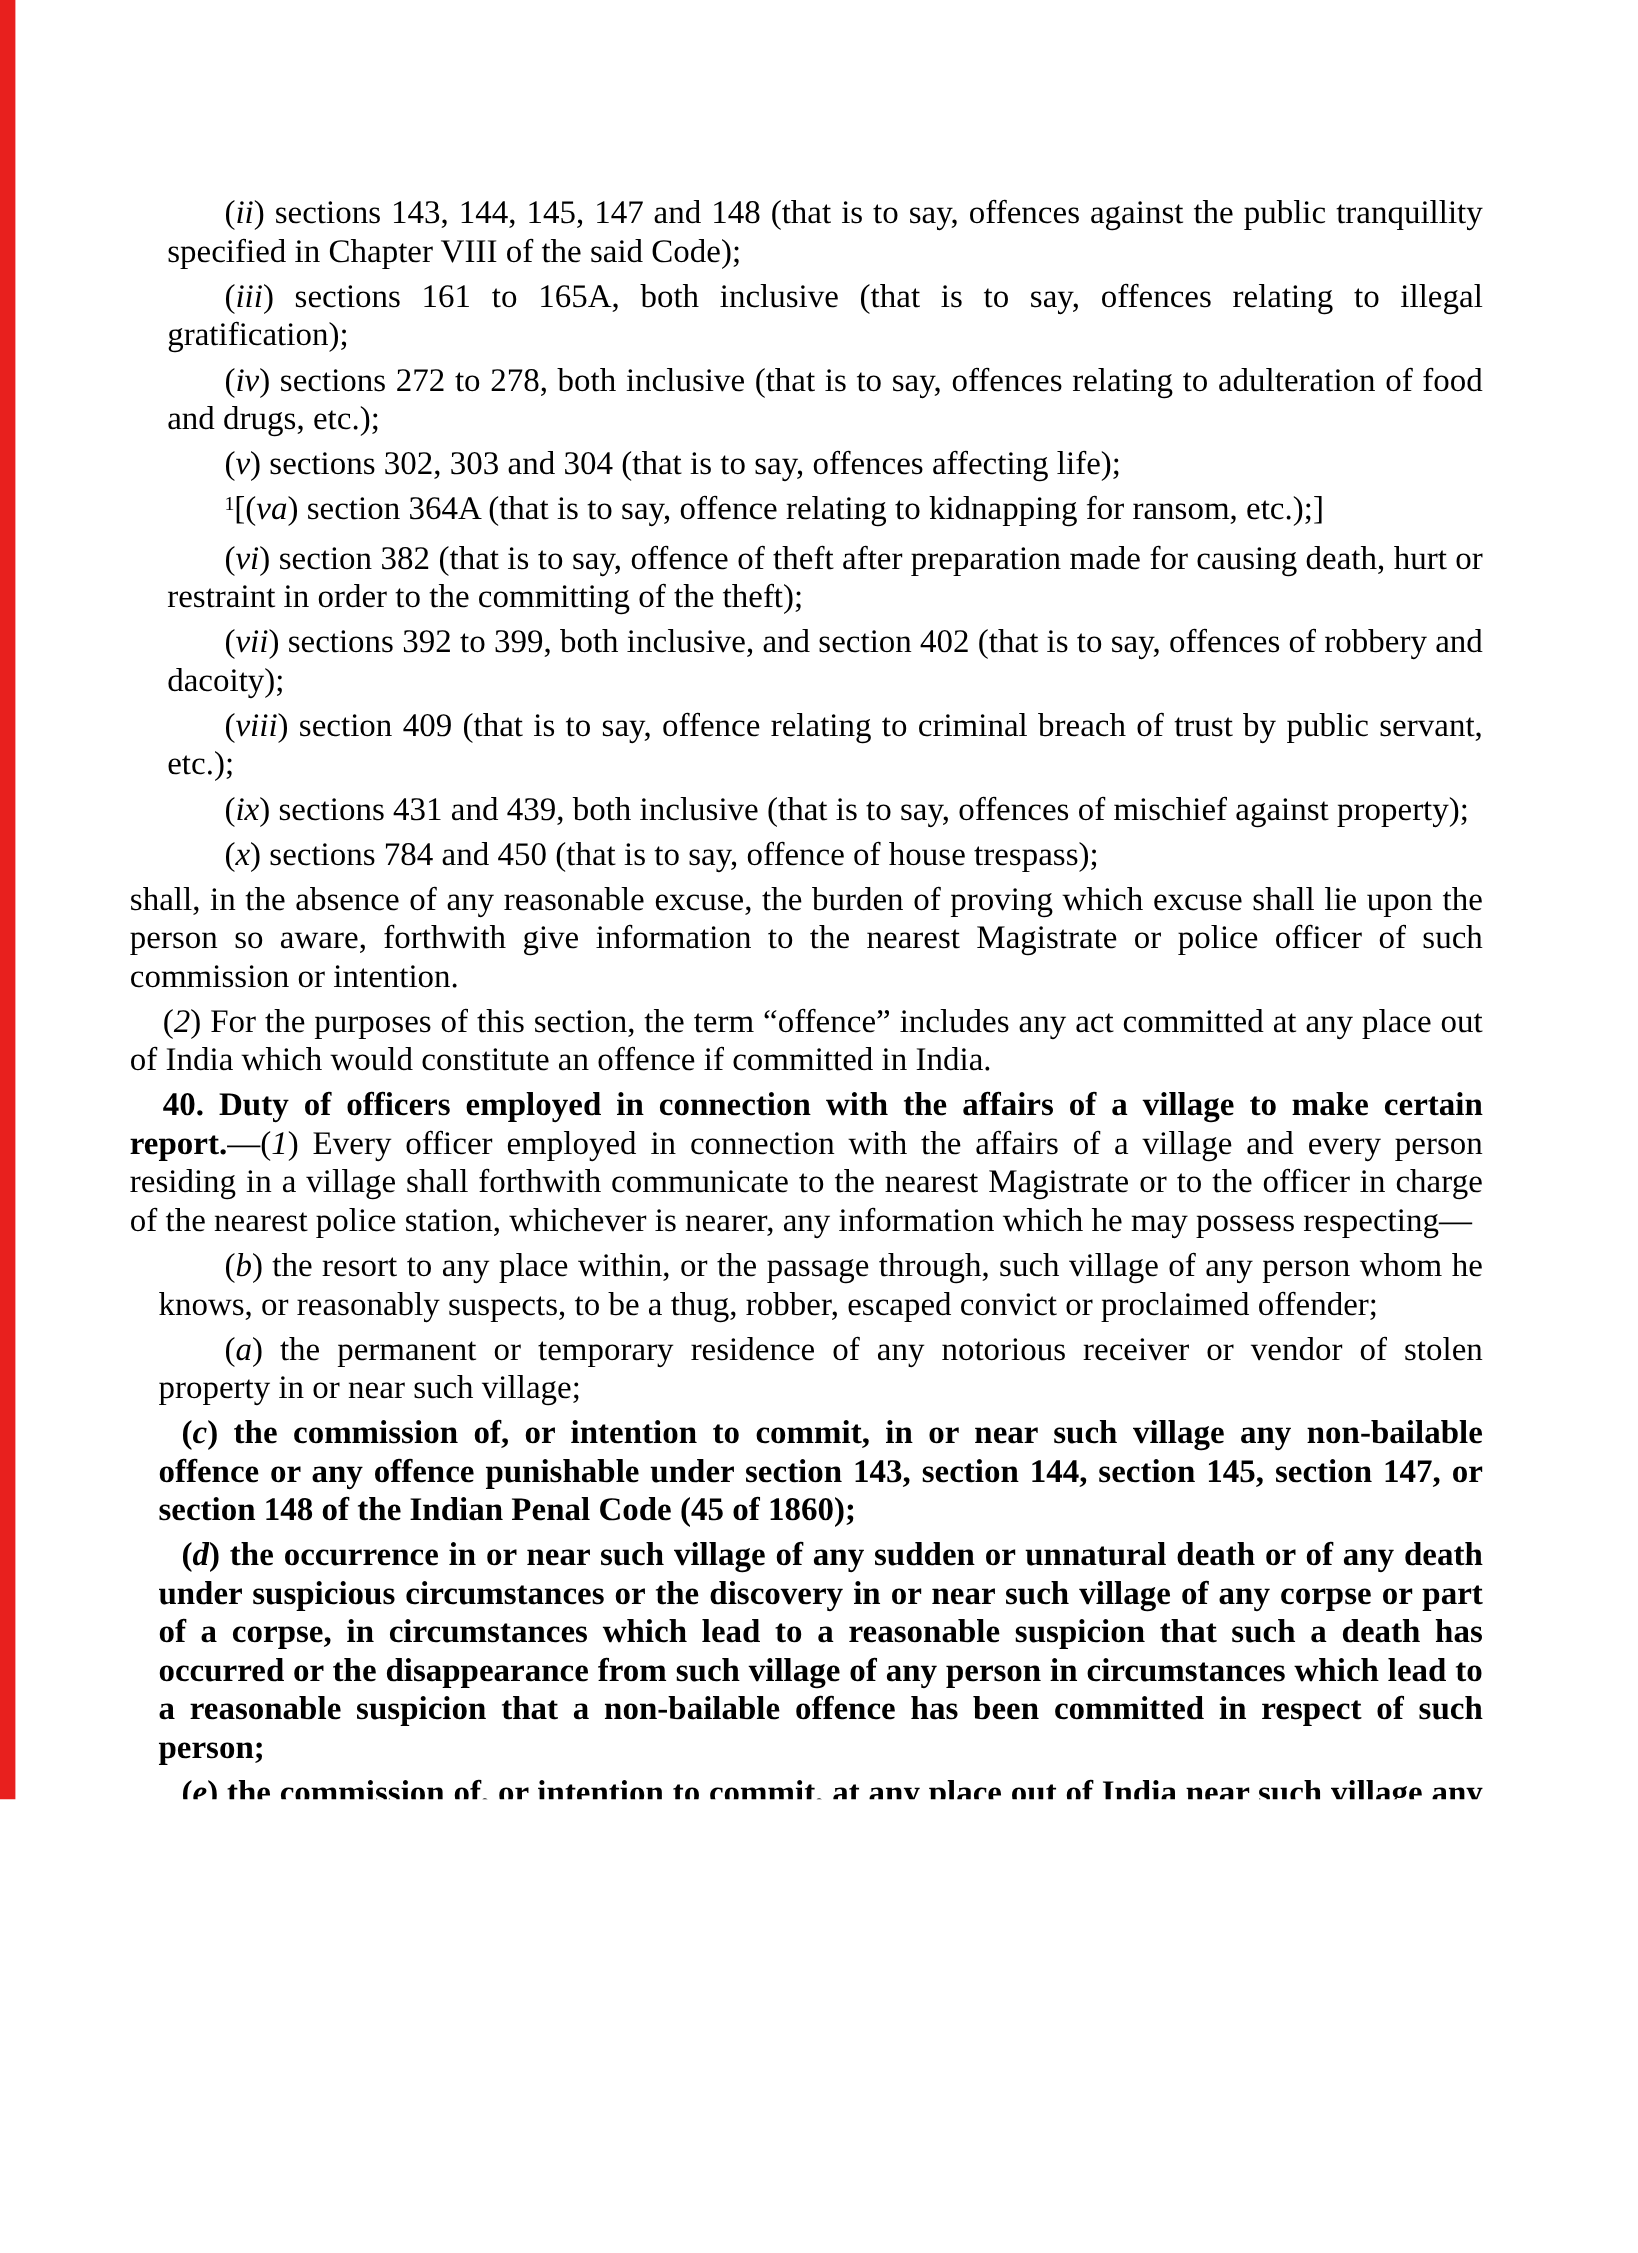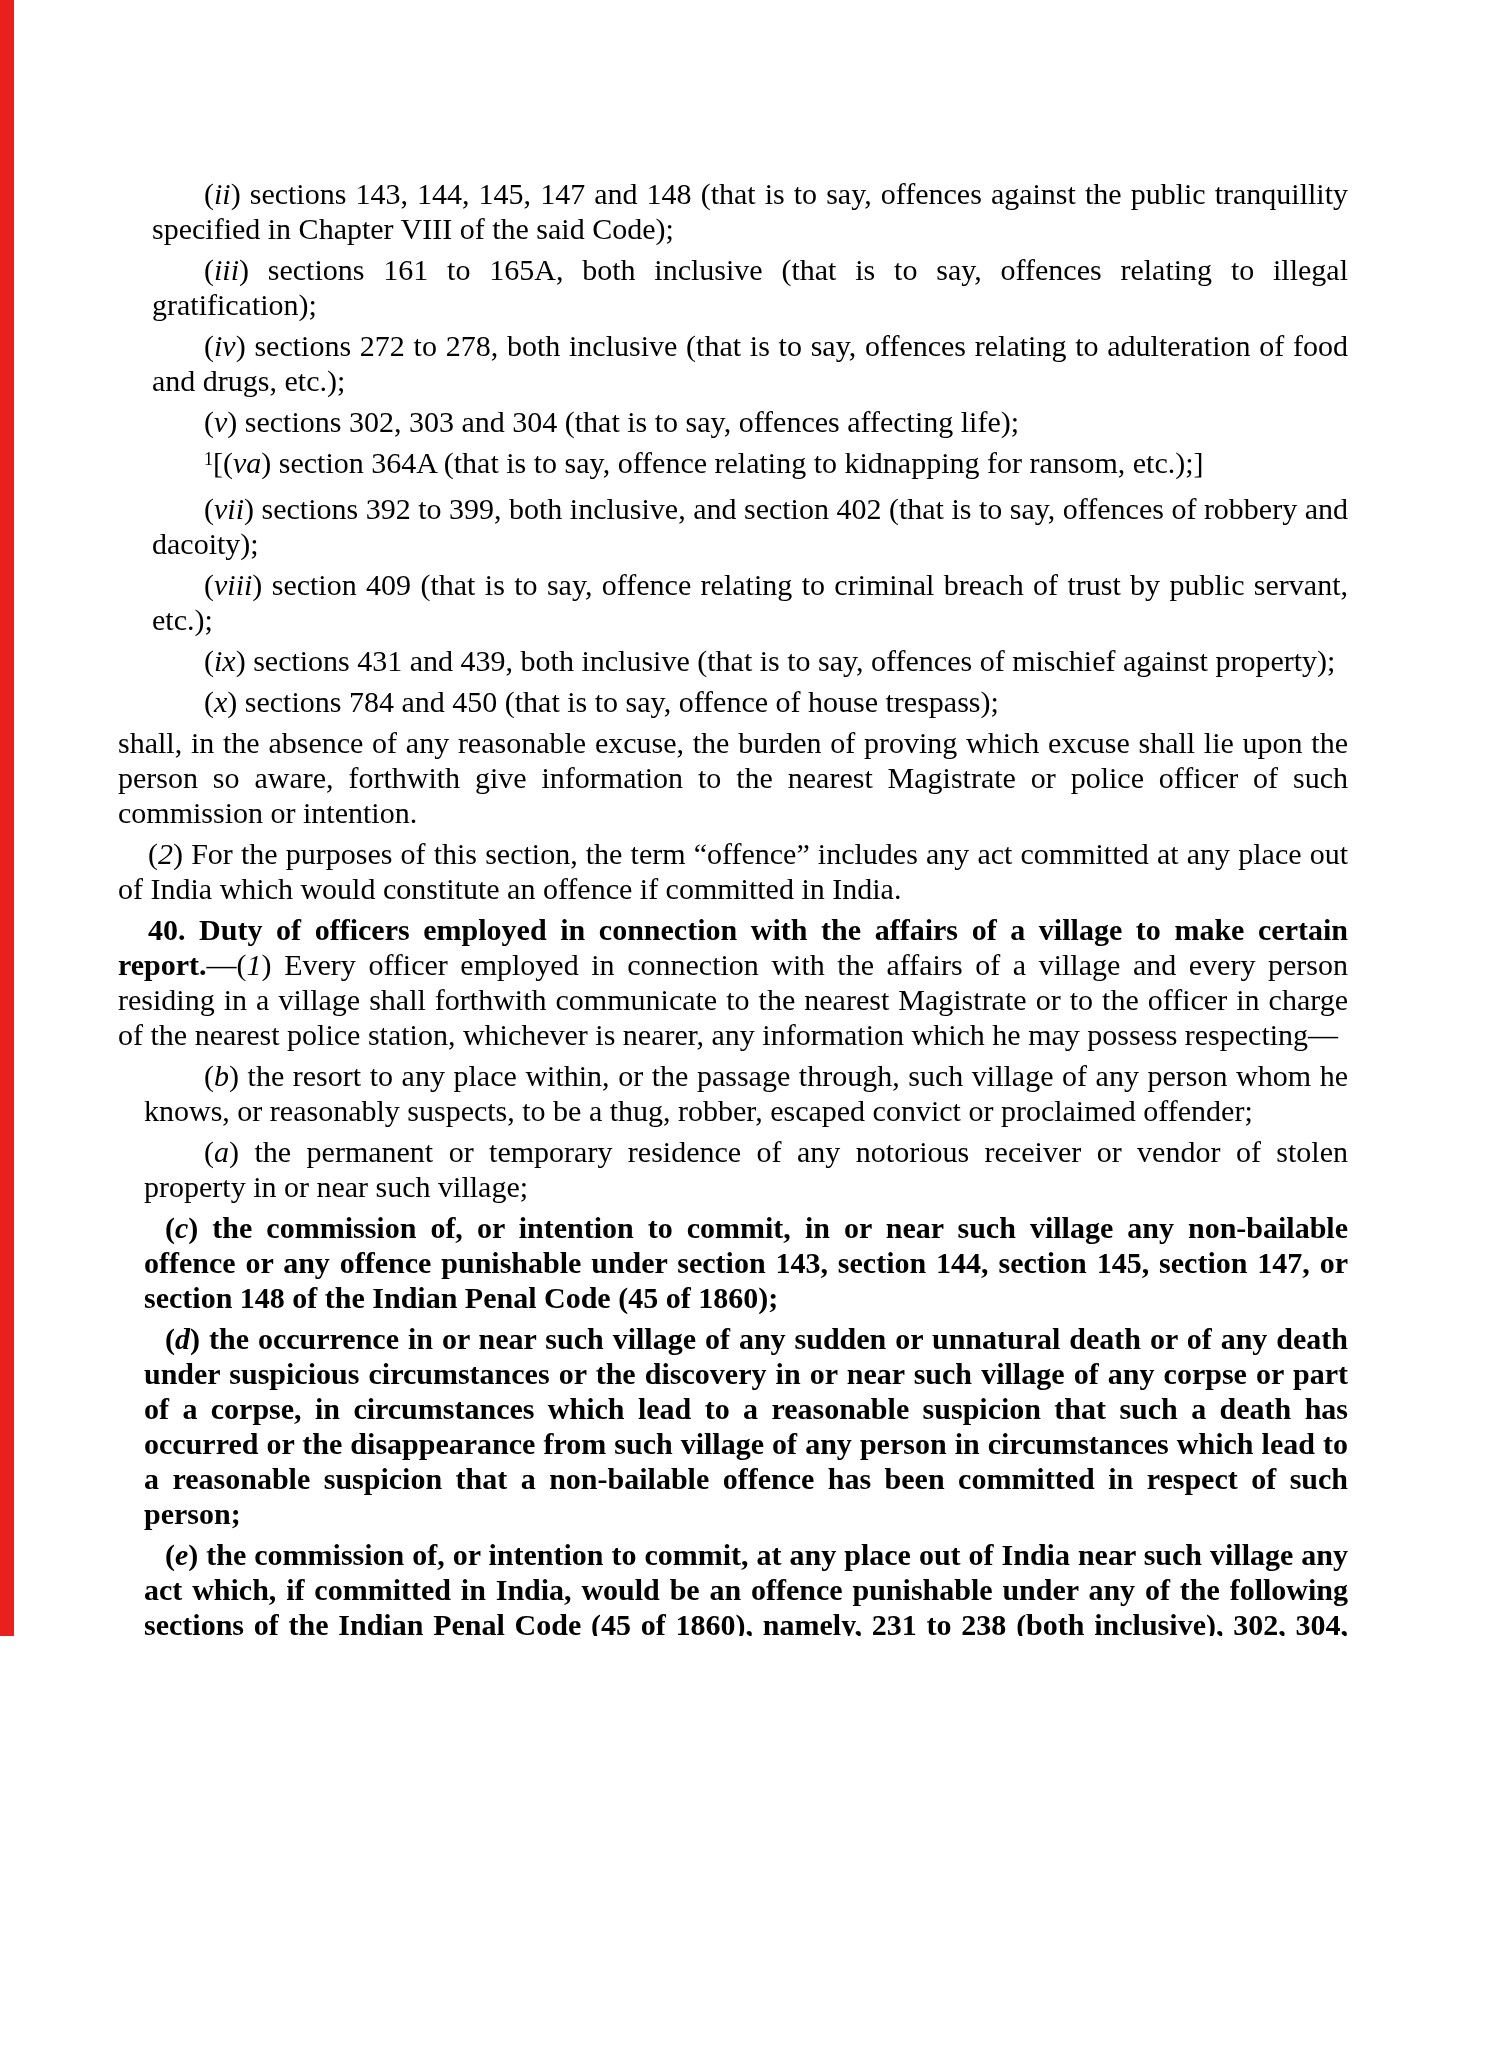--- a/index.html
+++ b/index.html
@@ -31,20 +31,21 @@
 <body>
 
 <div class="page">
   <div class="edge-bar" style="background: rgb(232, 32, 30);"></div>
   <div class="content">
       <p class="item"><span>(</span><i>ii</i><span>) sections 143, 144, 145, 147 and 148 (that is to say, offences against the public tranquillity specified in Chapter VIII of the said Code);</span></p>
       <p class="item"><span>(</span><i>iii</i><span>) sections 161 to 165A, both inclusive (that is to say, offences relating to illegal gratification);</span></p>
       <p class="item"><span>(</span><i>iv</i><span>) sections 272 to 278, both inclusive (that is to say, offences relating to adulteration of food and drugs, etc.);</span></p>
       <p class="item"><span>(</span><i>v</i><span>) sections 302, 303 and 304 (that is to say, offences affecting life);</span></p>
       <p class="item"><span class="sup">1</span><span>[(</span><i>va</i><span>) section 364A (that is to say, offence relating to kidnapping for ransom, etc.);]</span></p>
+      <p class="item"><span>(</span><i>vi</i><span>) section 382 (that is to say, offence of theft after preparation made for causing death, hurt or restraint in order to the committing of the theft);</span></p>
       <p class="item"><span>(</span><i>vii</i><span>) sections 392 to 399, both inclusive, and section 402 (that is to say, offences of robbery and dacoity);</span></p>
       <p class="item"><span>(</span><i>viii</i><span>) section 409 (that is to say, offence relating to criminal breach of trust by public servant, etc.);</span></p>
       <p class="item"><span>(</span><i>ix</i><span>) sections 431 and 439, both inclusive (that is to say, offences of mischief against property);</span></p>
       <p class="item"><span>(</span><i>x</i><span>) sections 784 and 450 (that is to say, offence of house trespass);</span></p>
       <p class="flush"><span>shall, in the absence of any reasonable excuse, the burden of proving which excuse shall lie upon the person so aware, forthwith give information to the nearest Magistrate or police officer of such commission or intention.</span></p>
       <p class="para"><span>(</span><i>2</i><span>) For the purposes of this section, the term “offence” includes any act committed at any place out of India which would constitute an offence if committed in India.</span></p>
       <p class="para"><b>40. Duty of officers employed in connection with the affairs of a village to make certain report.</b><span>—(</span><i>1</i><span>) Every officer employed in connection with the affairs of a village and every person residing in a village shall forthwith communicate to the nearest Magistrate or to the officer in charge of the nearest police station, whichever is nearer, any information which he may possess respecting—</span></p>
       <p class="sub"><span>(</span><i>b</i><span>) the resort to any place within, or the passage through, such village of any person whom he knows, or reasonably suspects, to be a thug, robber, escaped convict or proclaimed offender;</span></p>
       <p class="sub"><span>(</span><i>a</i><span>) the permanent or temporary residence of any notorious receiver or vendor of stolen property in or near such village;</span></p>
       <p class="sub2"><span>(</span><i>c</i><span>) the commission of, or intention to commit, in or near such village any non-bailable offence or any offence punishable under section 143, section 144, section 145, section 147, or section 148 of the Indian Penal Code (45 of 1860);</span></p>

